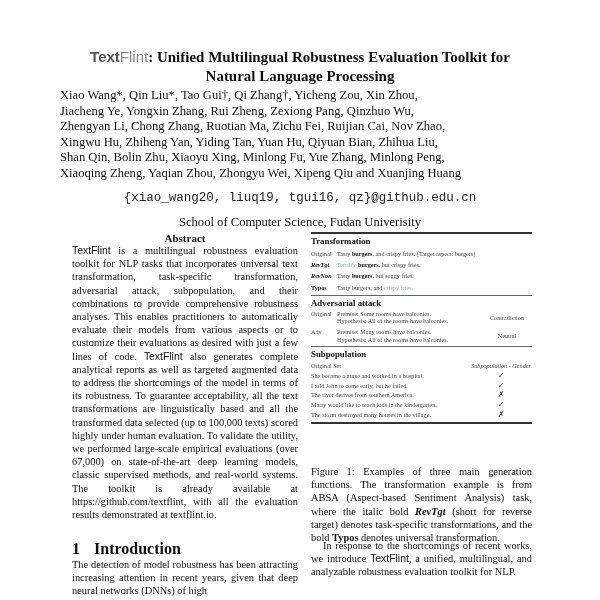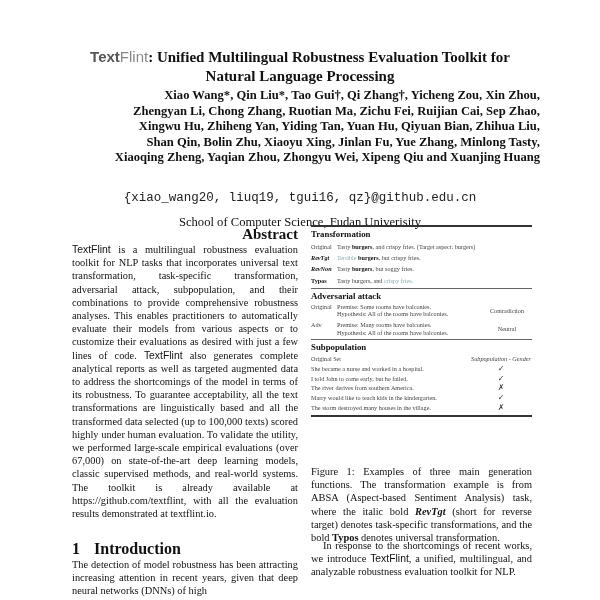--- a/index.html
+++ b/index.html
@@ -1,32 +1,32 @@
 <!DOCTYPE html>
 <html><head>
 <meta charset="utf-8">
 <style>
   html, body { margin:0; padding:0; background:#ffffff; }
   body { width:600px; height:600px; overflow:hidden; position:relative; font-family:"Liberation Serif", serif; color:#111; }
   .title { position:absolute; left:60px; top:47px; width:480px; text-align:center; font-weight:bold; font-size:15px; line-height:19px; }
   .title .tf-text { font-family:"Liberation Sans", sans-serif; color:#555; }
   .title .tf-flint { font-family:"Liberation Sans", sans-serif; color:#888; font-weight:normal; }
-  .authors { position:absolute; left:60px; top:88px; width:480px; text-align:right; font-weight:bold; font-size:12.6px; line-height:15.6px; }
+  .authors { position:absolute; left:60px; top:88px; width:480px; text-align:left; font-weight:normal; font-size:12.6px; line-height:15.6px; }
   .affil { position:absolute; left:60px; top:176px; width:480px; text-align:center; font-size:12.6px; line-height:15px;margin-top:39px; }
   .email { position:absolute; left:60px; top:190px; width:480px; text-align:center; font-family:"Liberation Mono", monospace; font-size:12.5px; line-height:16px; color:#222; }
   .col-left { position:absolute; left:72px; top:214px; width:226px; }
-  .sec-head { font-weight:bold; font-size:15px; text-align:right; margin-top:12px; }
+  .sec-head { font-weight:bold; font-size:11px; text-align:center; margin-top:18px; }
   .body-text { font-size:10.4px; line-height:13.2px; text-align:justify; hyphens:auto; }
   .abstract-text { margin-top:0; }
   .sf { font-family:"Liberation Sans", sans-serif; }
   .intro-head { font-weight:bold; font-size:16px; position:absolute; left:72px; top:540px; }
   .intro-head span { margin-right:14px; }
   .intro-text { position:absolute; left:72px; top:558px; width:226px; }
   
-  .fig { position:absolute; left:311px; top:225px; width:221px; font-size:6.2px; color:#444; }
+  .fig { position:absolute; left:311px; top:232px; width:221px; font-size:6.2px; color:#444; }
   .rule { height:2px; background:#333; }
   .rule.thin { height:1px; background:#666; }
   .fig-sec { font-weight:bold; font-size:8.8px; color:#111; margin:2px 0 2px 0; }
   .frow { display:flex; line-height:11.2px; }
   .frow .lab { width:26px; flex:none; }
   .frow .lab.bi { font-weight:bold; font-style:italic; color:#111; }
   .frow .lab.b { font-weight:bold; color:#111; }
   .frow .txt { flex:1; }
   b.k { color:#111; }
   .hl { color:#8aa; }
@@ -47,23 +47,24 @@
 </head>
 <body>
 
 <div class="title">
   <span class="tf-text">Text</span><span class="tf-flint">Flint</span><span>: Unified Multilingual Robustness Evaluation Toolkit for</span><br>
   <span>Natural Language Processing</span>
 </div>
 
 <div class="authors">
   <div>Xiao Wang*, Qin Liu*, Tao Gui†, Qi Zhang†, Yicheng Zou, Xin Zhou,</div>
-  <div>Zhengyan Li, Chong Zhang, Ruotian Ma, Zichu Fei, Ruijian Cai, Sep Zhao,</div>
+  <div>Jiacheng Ye, Yongxin Zhang, Rui Zheng, Zexiong Pang, Qinzhuo Wu,</div>
+  <div>Zhengyan Li, Chong Zhang, Ruotian Ma, Zichu Fei, Ruijian Cai, Nov Zhao,</div>
   <div>Xingwu Hu, Zhiheng Yan, Yiding Tan, Yuan Hu, Qiyuan Bian, Zhihua Liu,</div>
-  <div>Shan Qin, Bolin Zhu, Xiaoyu Xing, Jinlan Fu, Yue Zhang, Minlong Tasty,</div>
+  <div>Shan Qin, Bolin Zhu, Xiaoyu Xing, Minlong Fu, Yue Zhang, Minlong Peng,</div>
   <div>Xiaoqing Zheng, Yaqian Zhou, Zhongyu Wei, Xipeng Qiu and Xuanjing Huang</div>
 </div>
 
 <div class="affil">School of Computer Science, Fudan Univerisity</div>
 <div class="email">{xiao_wang20, liuq19, tgui16, qz}@github.edu.cn</div>
 
 <div class="col-left">
   <div class="sec-head">Abstract</div>
   <div class="body-text abstract-text"><span class="sf">TextFlint</span><span> is a multilingual robustness evaluation toolkit for NLP tasks that incorporates universal text transformation, task-specific transformation, adversarial attack, subpopulation, and their combinations to provide comprehensive robustness analyses. This enables practitioners to automatically evaluate their models from various aspects or to customize their evaluations as desired with just a few lines of code. </span><span class="sf">TextFlint</span><span> also generates complete analytical reports as well as targeted augmented data to address the shortcomings of the model in terms of its robustness. To guarantee acceptability, all the text transformations are linguistically based and all the transformed data selected (up to 100,000 texts) scored highly under human evaluation. To validate the utility, we performed large-scale empirical evaluations (over 67,000) on state-of-the-art deep learning models, classic supervised methods, and real-world systems. The toolkit is already available at https://github.com/textflint, with all the evaluation results demonstrated at textflint.io.</span></div>
 </div>

